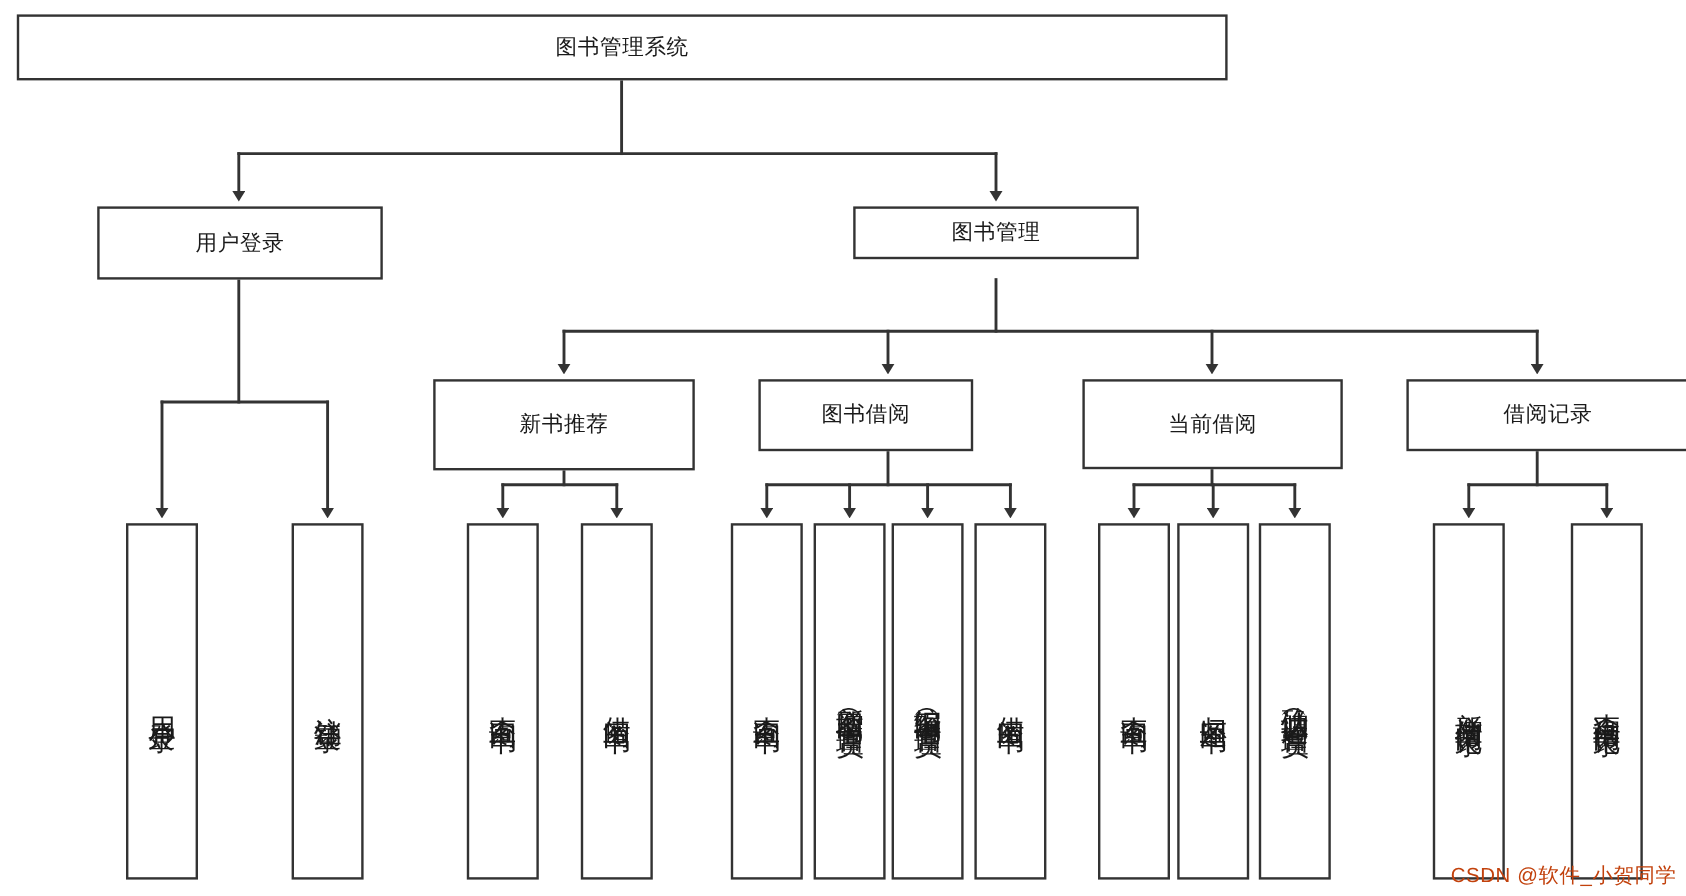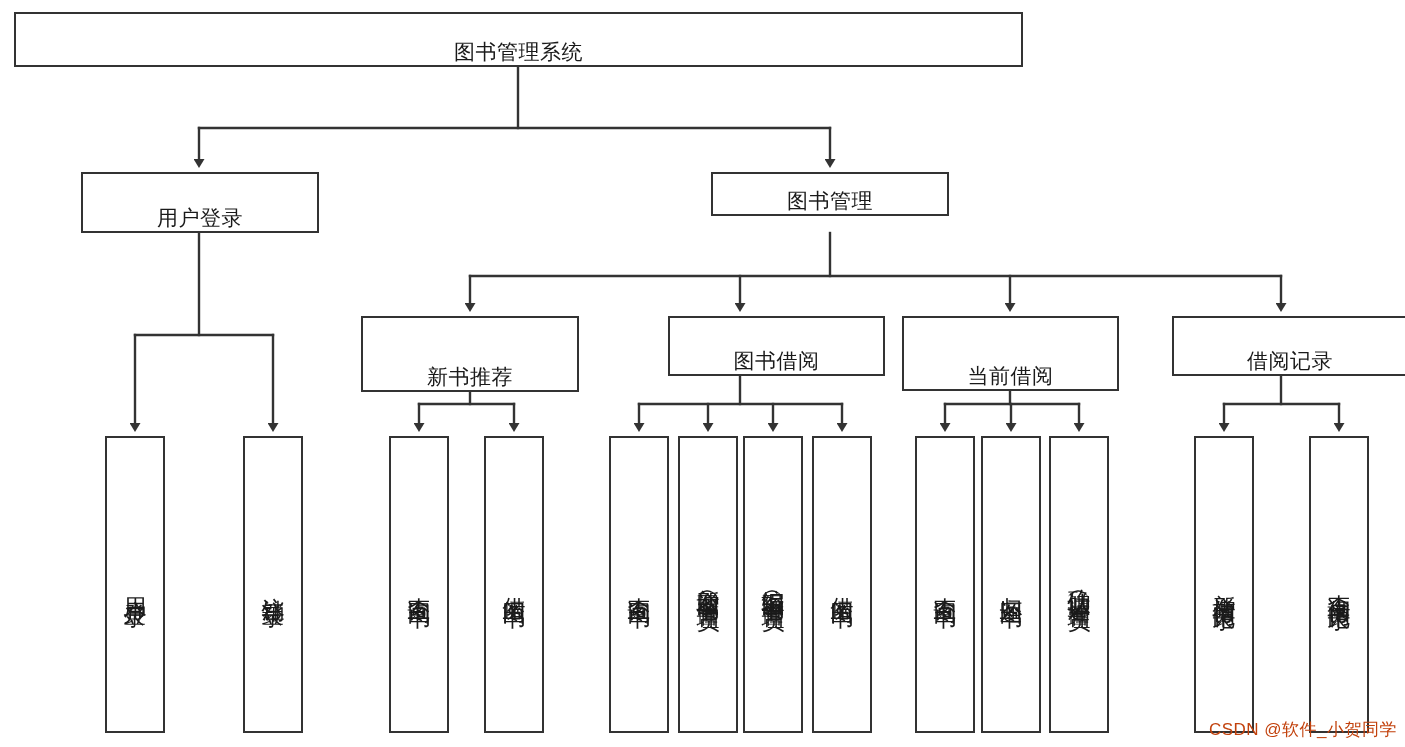--- a/index.html
+++ b/index.html
@@ -31,24 +31,23 @@
     box-sizing: border-box;
     border: 2px solid #333333;
     background: #ffffff;
     display: flex;
     align-items: center;
     justify-content: center;
     color: #1a1a1a;
     line-height: 1.18;
   }
   .node.horiz {
-    font-size: 21px;
+    font-size: 18px;
     letter-spacing: 0.5px;
     text-align: center;
-    align-items: flex-end;
   }
   .node.vert {
     font-size: 23px;
     writing-mode: vertical-rl;
     text-orientation: upright;
     letter-spacing: 3px;
     text-align: center;
     padding: 4px 0;
   }
   .node.vert .label {
@@ -131,21 +130,21 @@
   <div class="node horiz" style="left:81px; top:172px; width:238px; height:61px;">
     <span class="label">用户登录</span>
   </div>
   <div class="node horiz" style="left:711px; top:172px; width:238px; height:44px;">
     <span class="label">图书管理</span>
   </div>
 
   <div class="node horiz" style="left:361px; top:316px; width:218px; height:76px;">
     <span class="label">新书推荐</span>
   </div>
-  <div class="node horiz" style="left:632px; top:316px; width:217px; height:60px;margin-left:36px;">
+  <div class="node horiz" style="left:632px; top:316px; width:179px; height:60px;">
     <span class="label">图书借阅</span>
   </div>
   <div class="node horiz" style="left:902px; top:316px; width:217px; height:75px;">
     <span class="label">当前借阅</span>
   </div>
   <div class="node horiz" style="left:1172px; top:316px; width:236px; height:60px;">
     <span class="label">借阅记录</span>
   </div>
 
   <div class="node vert" style="left:105px; top:436px; width:60px; height:297px;">

